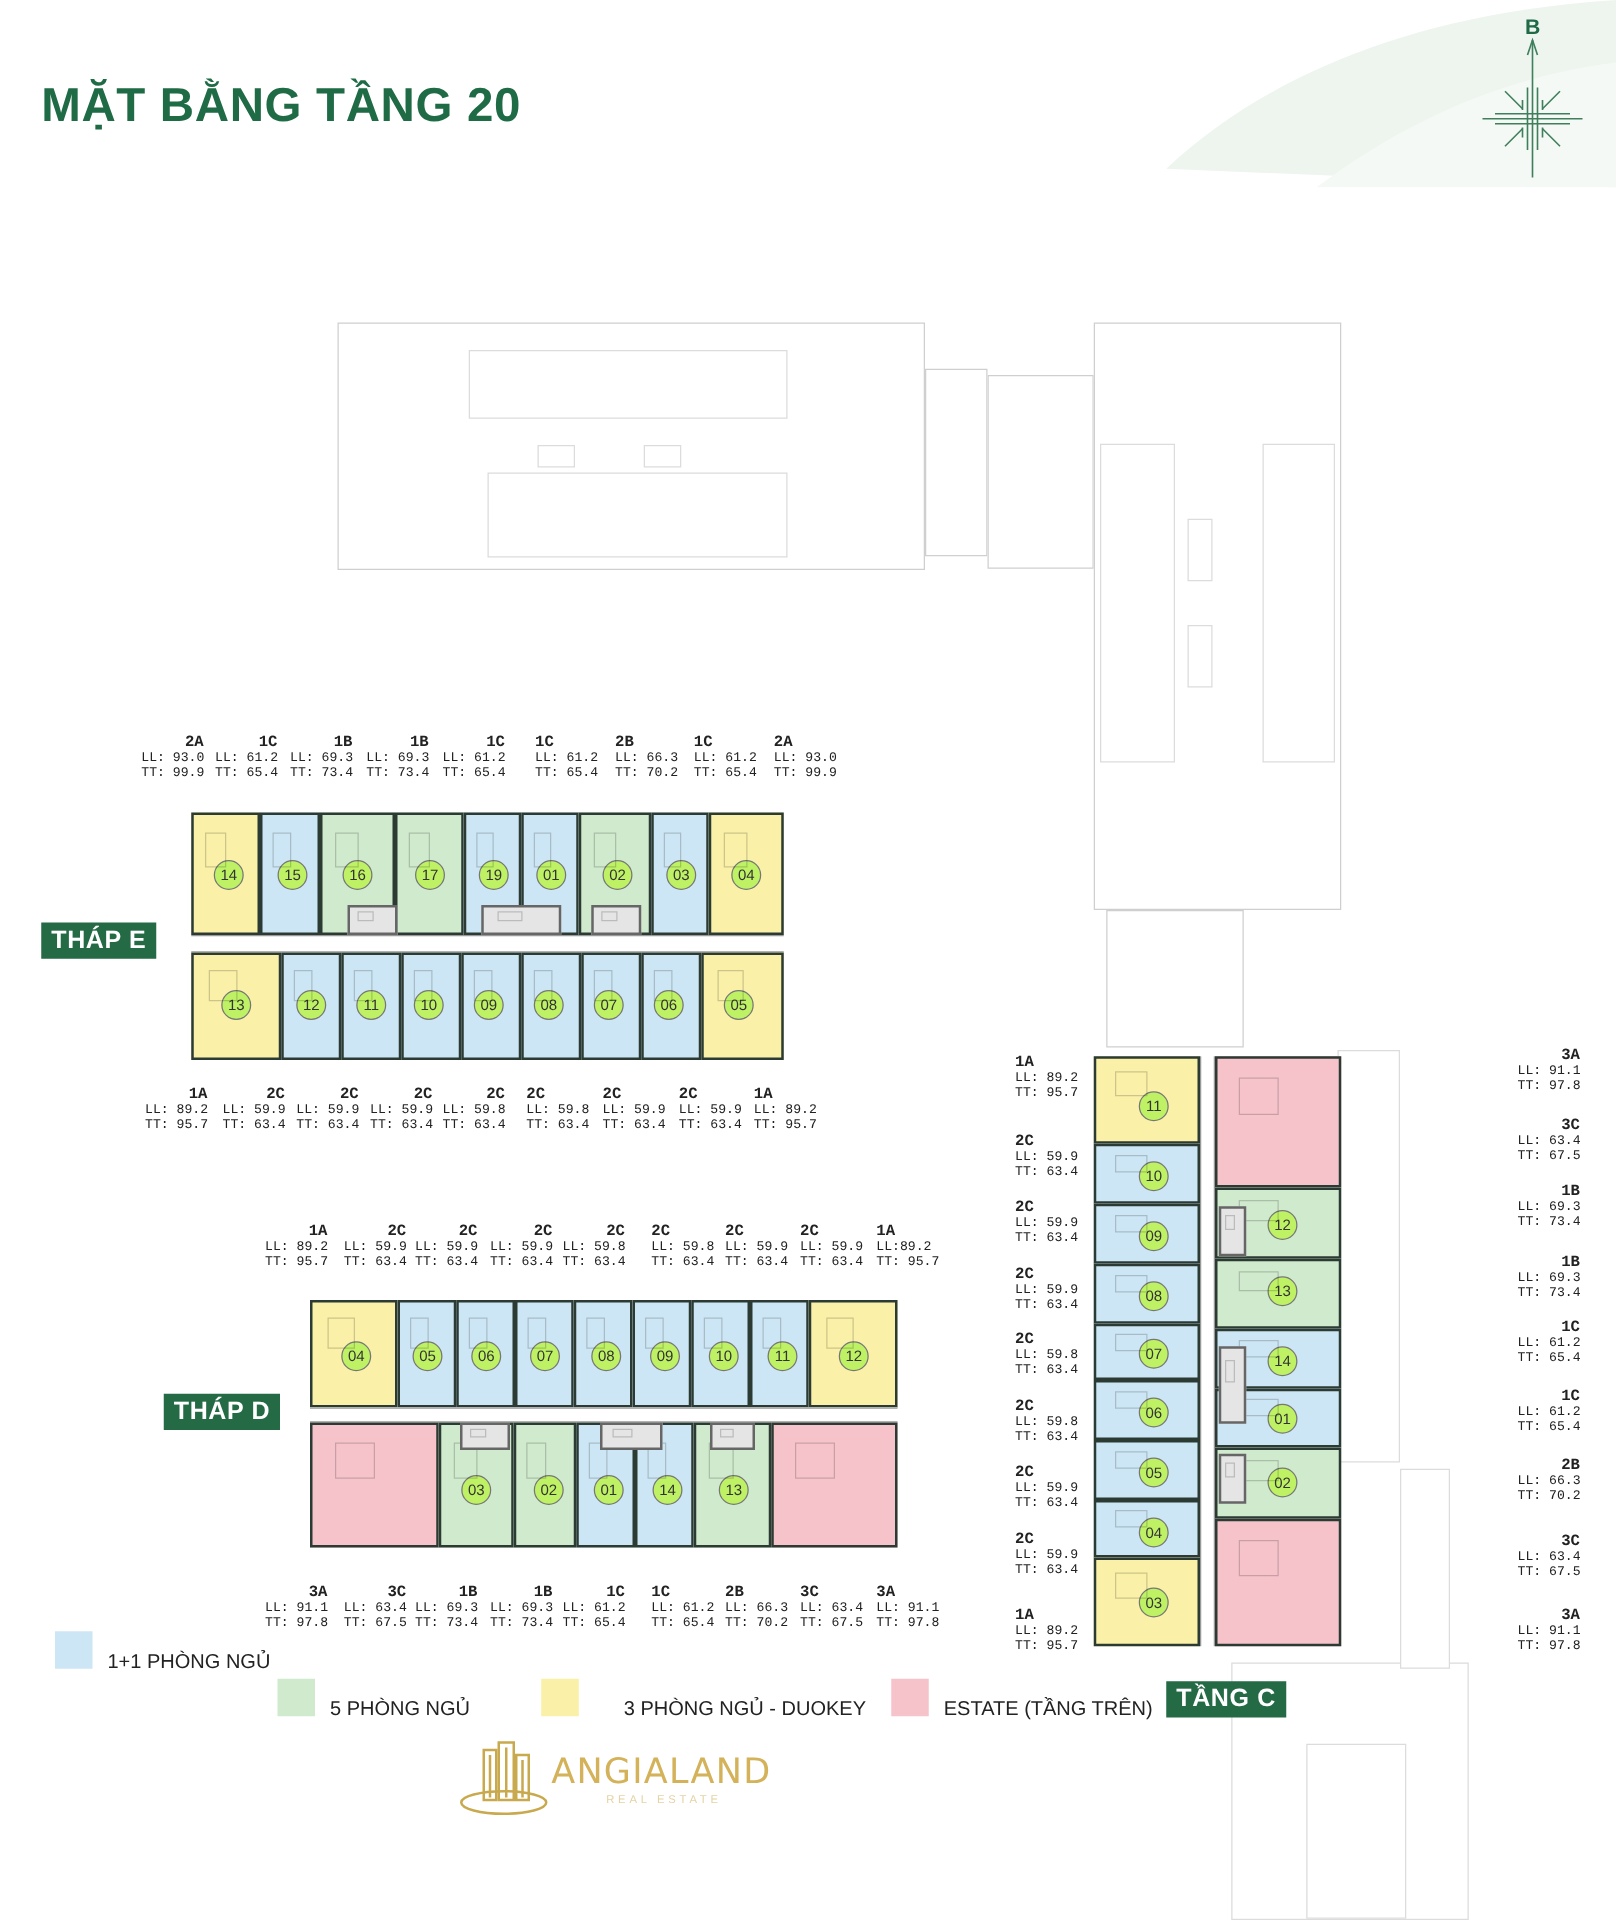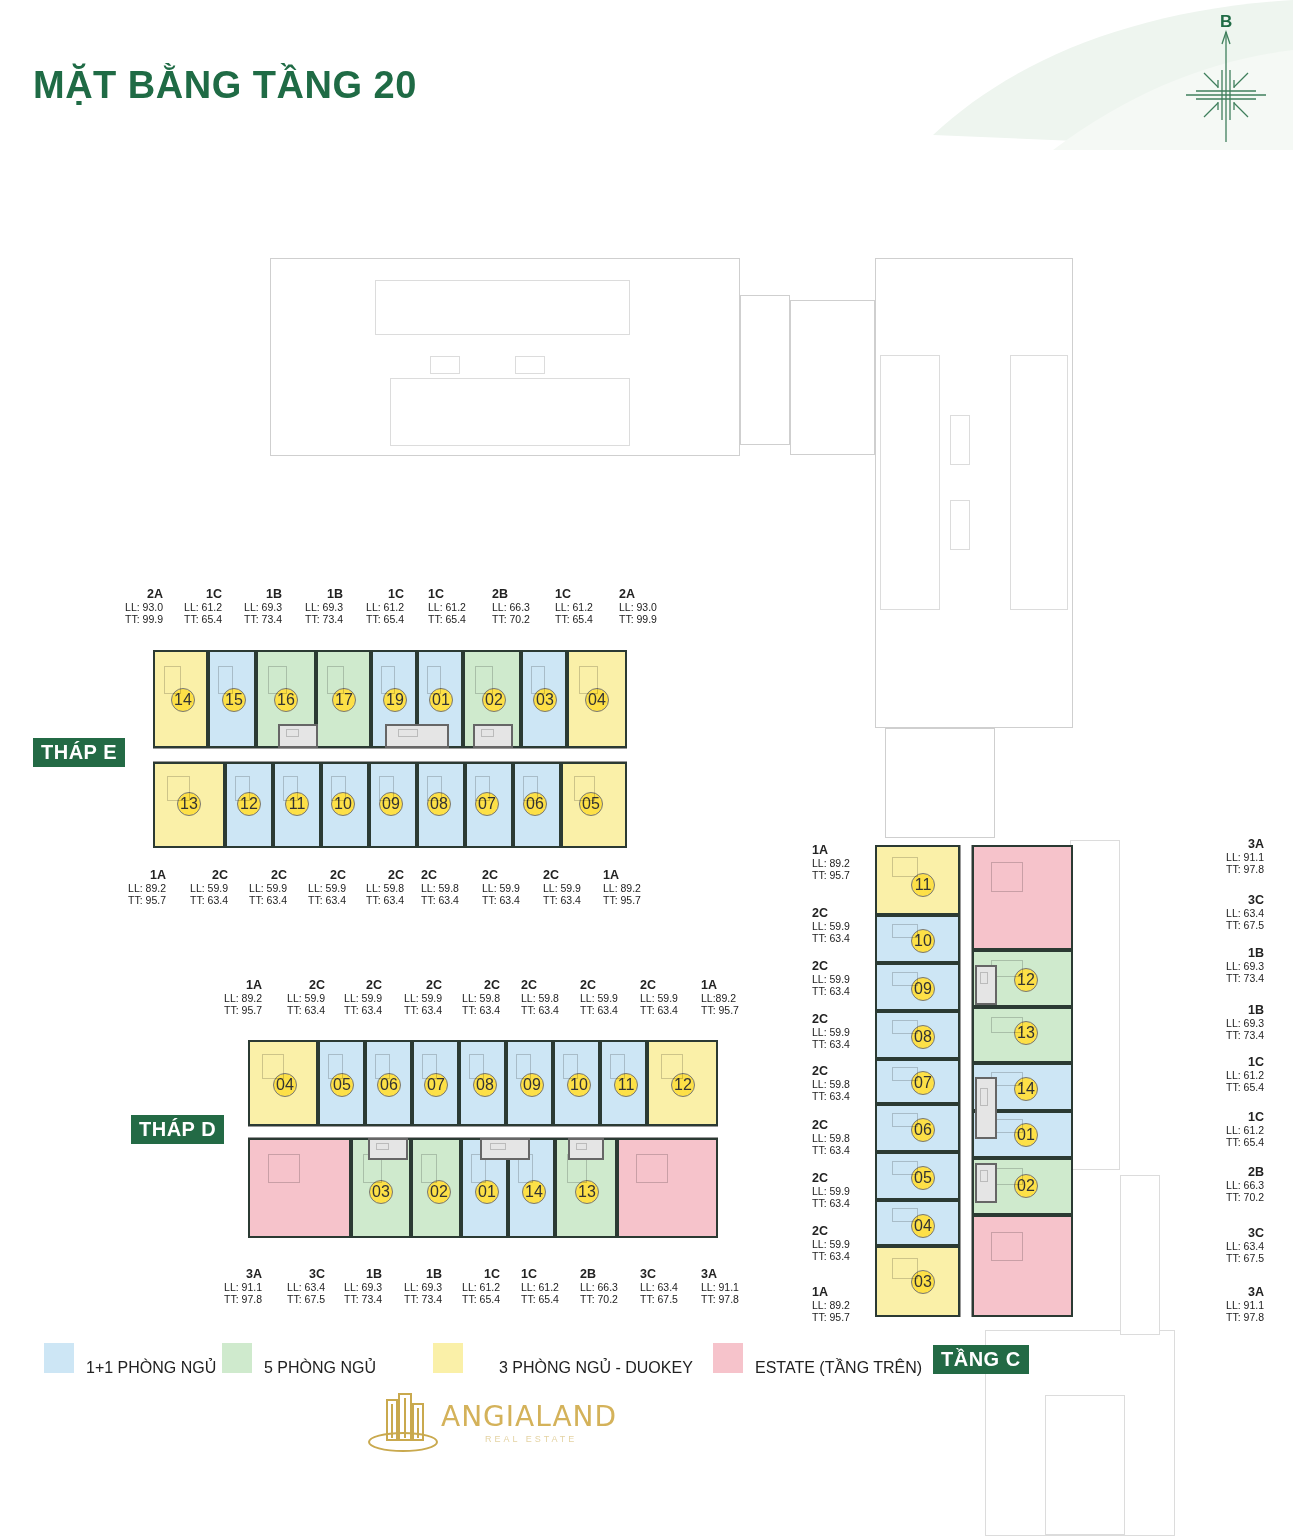--- a/index.html
+++ b/index.html
@@ -18,28 +18,28 @@
   .ghost.l { border-color: #dcdcdc; }
 
   .tower { position: absolute; }
   .unit { position: absolute; border: 2px solid #2b3a33; }
   .unit.blue { background: #cde6f5; }
   .unit.green { background: #cfeacd; }
   .unit.yellow { background: #faf0a8; }
   .unit.pink { background: #f6c3cb; }
   .unit.core { background: #e5e5e5; border-color: #666; }
   .unit::after { content: ""; position: absolute; left: 18%; top: 15%; width: 30%; height: 28%; border: 1px solid rgba(0,0,0,0.18); }
-  .num { position: absolute; width: 24px; height: 24px; border-radius: 50%; background: #fde047; border: 1px solid #777;
-         font-size: 16px; display: flex; align-items: center; justify-content: center; color: #333; transform: translate(-50%, -50%); }
+  .num { position: absolute; width: 24px; height: 24px; border-radius: 50%; background: #bef264; border: 1px solid #777;
+         font-size: 12px; display: flex; align-items: center; justify-content: center; color: #333; transform: translate(-50%, -50%); }
 
   .corridor { position: absolute; background: #ffffff; border-top: 1px solid #999; border-bottom: 1px solid #999; }
 
   .tag { position: absolute; background: #236a45; color: #fff; font-size: 20px; font-weight: bold; padding: 3px 8px; letter-spacing: 0.5px; }
 
-  .lbl { position: absolute; font-size: 10.5px; line-height: 12.5px; color: #222; white-space: nowrap; }
+  .lbl { position: absolute; font-size: 10.5px; line-height: 12.5px; color: #222; white-space: nowrap; font-family: Liberation Mono, monospace; }
   .lbl .t { font-weight: bold; font-size: 12.5px; display: block; }
   .lbl.r { text-align: right; }
   .lbl.l { text-align: left; }
 
   .legend-item { position: absolute; display: flex; align-items: flex-end; }
   .sw { width: 30px; height: 30px; margin-right: 12px; }
   .legend-item span.txt { font-size: 16px; color: #222; line-height: 18px; margin-bottom: -4px; }
 
   .logo { position: absolute; left: 365px; top: 1392px; width: 240px; height: 62px; }
   .logo .name { position: absolute; left: 76px; top: 8px; font-size: 28px; color: #d4b25a; letter-spacing: 1px; font-family: "DejaVu Sans", sans-serif; }
@@ -342,21 +342,21 @@
   <div class="lbl r" style="left:1214px;top:947px;width:50px;"><span class="t">1B</span><span>LL: 69.3</span><br><span>TT: 73.4</span></div>
   <div class="lbl r" style="left:1214px;top:1004px;width:50px;"><span class="t">1B</span><span>LL: 69.3</span><br><span>TT: 73.4</span></div>
   <div class="lbl r" style="left:1214px;top:1056px;width:50px;"><span class="t">1C</span><span>LL: 61.2</span><br><span>TT: 65.4</span></div>
   <div class="lbl r" style="left:1214px;top:1111px;width:50px;"><span class="t">1C</span><span>LL: 61.2</span><br><span>TT: 65.4</span></div>
   <div class="lbl r" style="left:1214px;top:1166px;width:50px;"><span class="t">2B</span><span>LL: 66.3</span><br><span>TT: 70.2</span></div>
   <div class="lbl r" style="left:1214px;top:1227px;width:50px;"><span class="t">3C</span><span>LL: 63.4</span><br><span>TT: 67.5</span></div>
   <div class="lbl r" style="left:1214px;top:1286px;width:50px;"><span class="t">3A</span><span>LL: 91.1</span><br><span>TT: 97.8</span></div>
 </div>
 
 <div>
-  <div class="legend-item" style="left:6px;top:1343px;padding-left:38px;">
+  <div class="legend-item" style="left:6px;top:1305px;padding-left:38px;">
     <div class="sw" style="background:#cde6f5;"></div>
     <span class="txt">1+1 PHÒNG NGỦ</span>
   </div>
   <div class="legend-item" style="left:222px;top:1343px;">
     <div class="sw" style="background:#cfeacd;"></div>
     <span class="txt">5 PHÒNG NGỦ</span>
   </div>
   <div class="legend-item" style="left:433px;top:1343px;gap:24px;">
     <div class="sw" style="background:#faf0a8;"></div>
     <span class="txt">3 PHÒNG NGỦ - DUOKEY</span>

